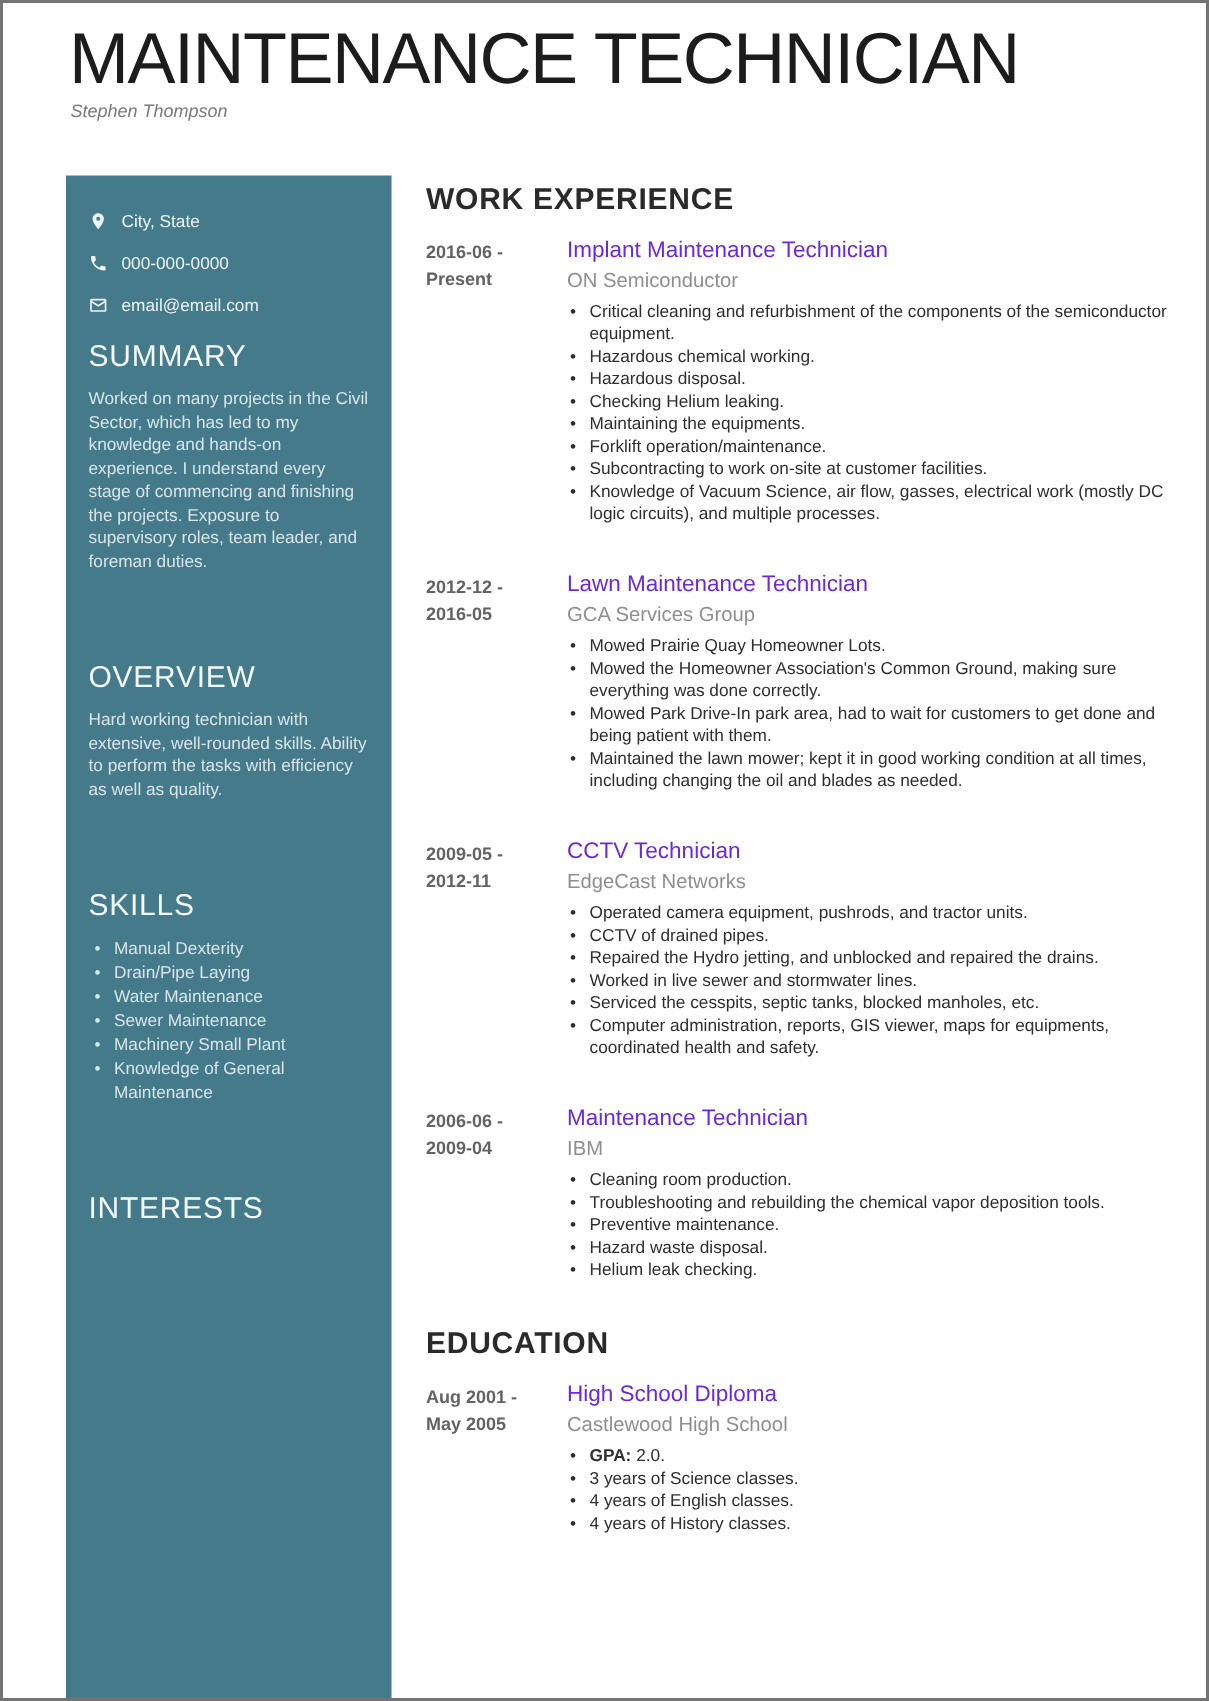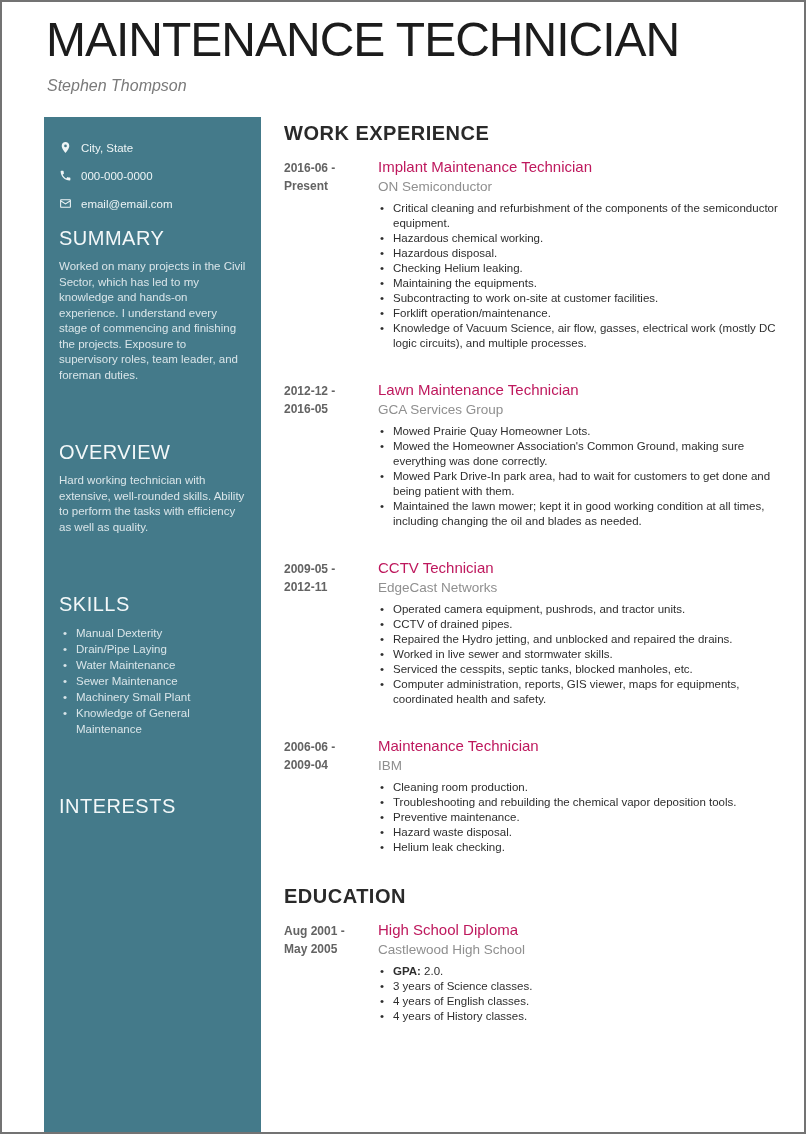--- a/index.html
+++ b/index.html
@@ -22,22 +22,22 @@
   .resume-title {
     margin: 0;
     font-size: 48px;
     font-weight: 400;
     letter-spacing: -1px;
     color: #1c1c1c;
     line-height: 1.1;
     white-space: nowrap;
   }
   .person-name {
-    margin: 10px 0 0 1px;
-    font-size: 16px;
+    margin: 0 0 0 1px;
+    font-size: 12px;
     font-style: italic;
     color: #7a7a7a;
   }
 
   
   .sidebar {
     position: absolute;
     left: 42px; top: 115px;
     width: 217px; height: 1030px;
     background: #447a8a;
@@ -77,21 +77,21 @@
   }
   .entry { display: flex; margin-bottom: 30px; }
   .dates {
     width: 94px; min-width: 94px;
     font-size: 12px; font-weight: 700;
     color: #636363; line-height: 18px;
     padding-top: 1px;
   }
   .dates div { white-space: nowrap; }
   .entry-body { flex: 1; }
-  .entry-title { margin: 0 0 4px 0; font-size: 15px; font-weight: 400; color: #be185d; }
+  .entry-title { margin: 0 0 4px 0; font-size: 15px; font-weight: 400; color: #6d28d9; }
   .entry-org { margin: 0 0 7px 0; font-size: 13.5px; font-weight: 400; color: #8f8f8f; }
   .bullets { list-style: none; margin: 0; padding: 0; font-size: 11.5px; line-height: 15px; color: #2e2e2e; }
   .bullets li { position: relative; padding-left: 15px; }
   .bullets li::before { content: "\2022"; position: absolute; left: 2px; }
   .education-block { margin-top: 16px; }
   .gpa-strong { font-weight: 700; }
 </style>
 </head>
 <body>
 
@@ -169,22 +169,22 @@
         </div>
         <div class="entry-body">
           <h3 class="entry-title">Implant Maintenance Technician</h3>
           <div class="entry-org">ON Semiconductor</div>
           <ul class="bullets">
               <li>Critical cleaning and refurbishment of the components of the semiconductor equipment.</li>
               <li>Hazardous chemical working.</li>
               <li>Hazardous disposal.</li>
               <li>Checking Helium leaking.</li>
               <li>Maintaining the equipments.</li>
+              <li>Forklift operation/maintenance.</li>
               <li>Subcontracting to work on-site at customer facilities.</li>
-              <li>Forklift operation/maintenance.</li>
               <li>Knowledge of Vacuum Science, air flow, gasses, electrical work (mostly DC logic circuits), and multiple processes.</li>
             </ul>
         </div>
       </div>
 
       <div class="entry">
         <div class="dates">
           <div>2012-12 -</div>
           <div>2016-05</div>
         </div>
@@ -205,21 +205,21 @@
           <div>2009-05 -</div>
           <div>2012-11</div>
         </div>
         <div class="entry-body">
           <h3 class="entry-title">CCTV Technician</h3>
           <div class="entry-org">EdgeCast Networks</div>
           <ul class="bullets">
               <li>Operated camera equipment, pushrods, and tractor units.</li>
               <li>CCTV of drained pipes.</li>
               <li>Repaired the Hydro jetting, and unblocked and repaired the drains.</li>
-              <li>Worked in live sewer and stormwater skills.</li>
+              <li>Worked in live sewer and stormwater lines.</li>
               <li>Serviced the cesspits, septic tanks, blocked manholes, etc.</li>
               <li>Computer administration, reports, GIS viewer, maps for equipments, coordinated health and safety.</li>
             </ul>
         </div>
       </div>
 
       <div class="entry">
         <div class="dates">
           <div>2006-06 -</div>
           <div>2009-04</div>

